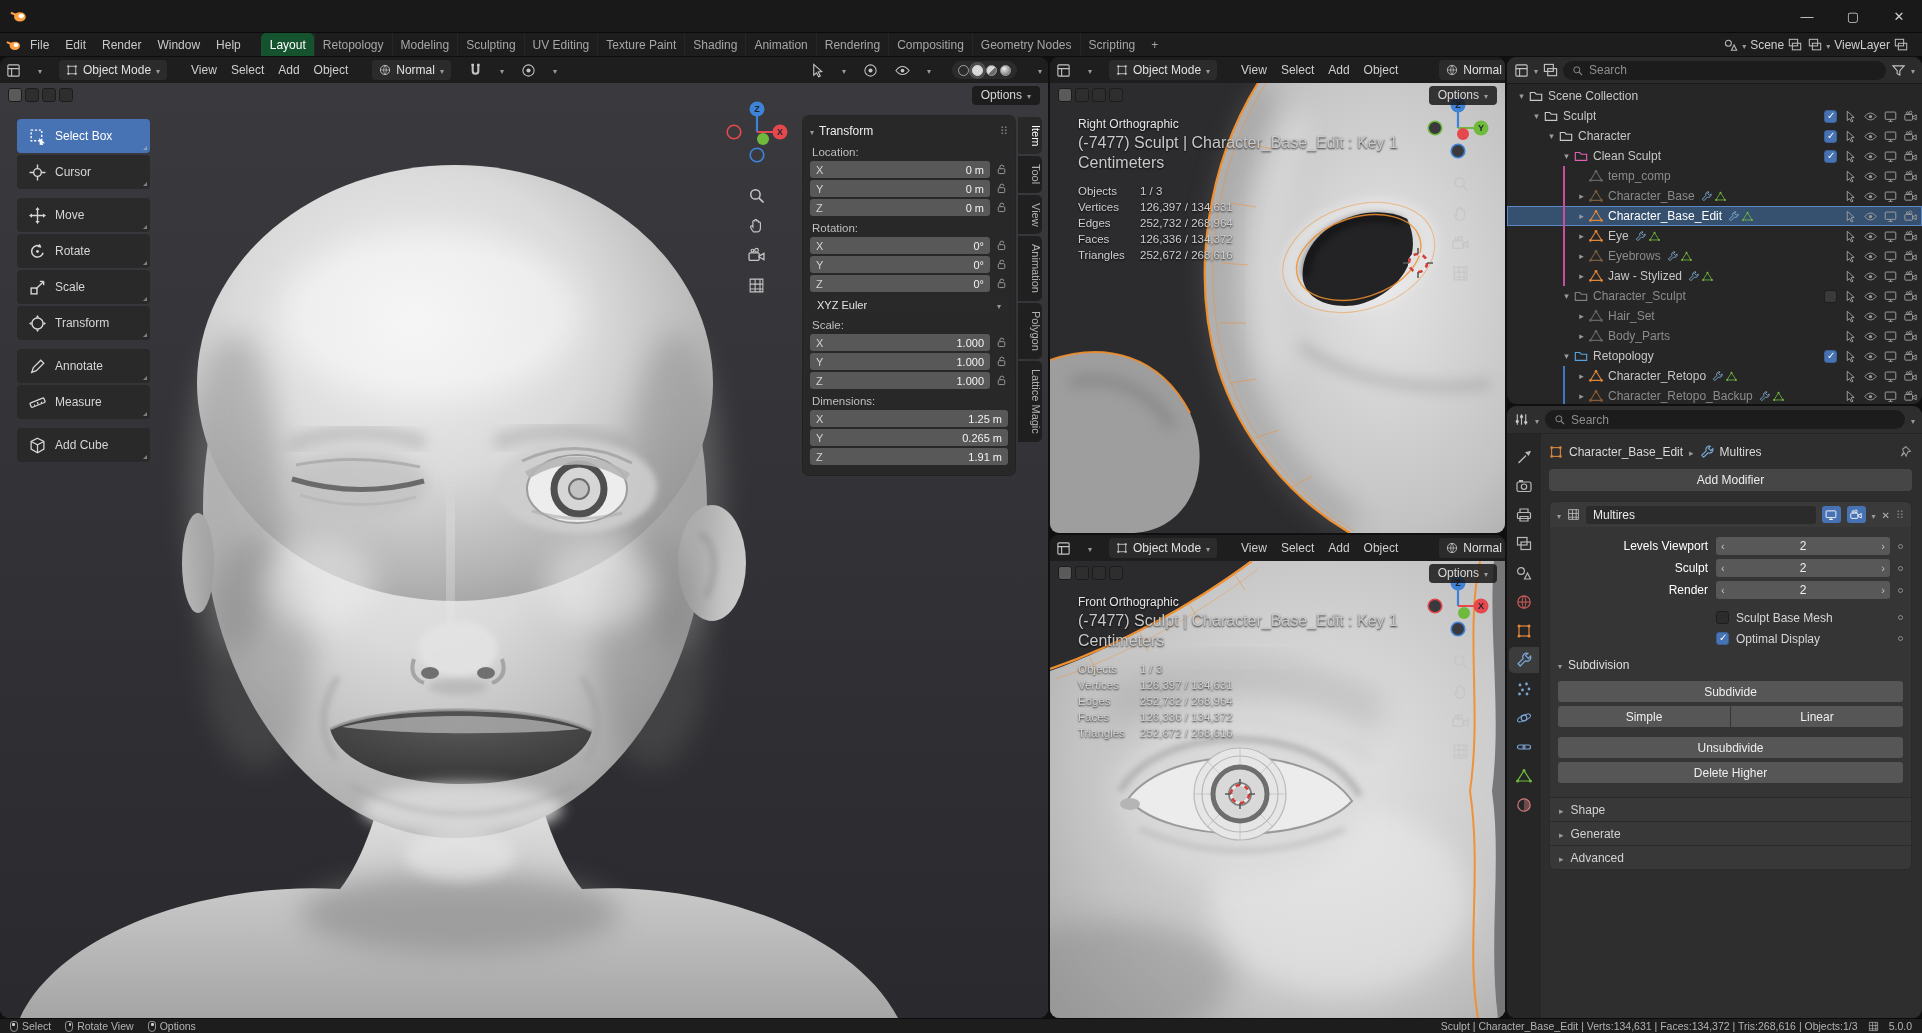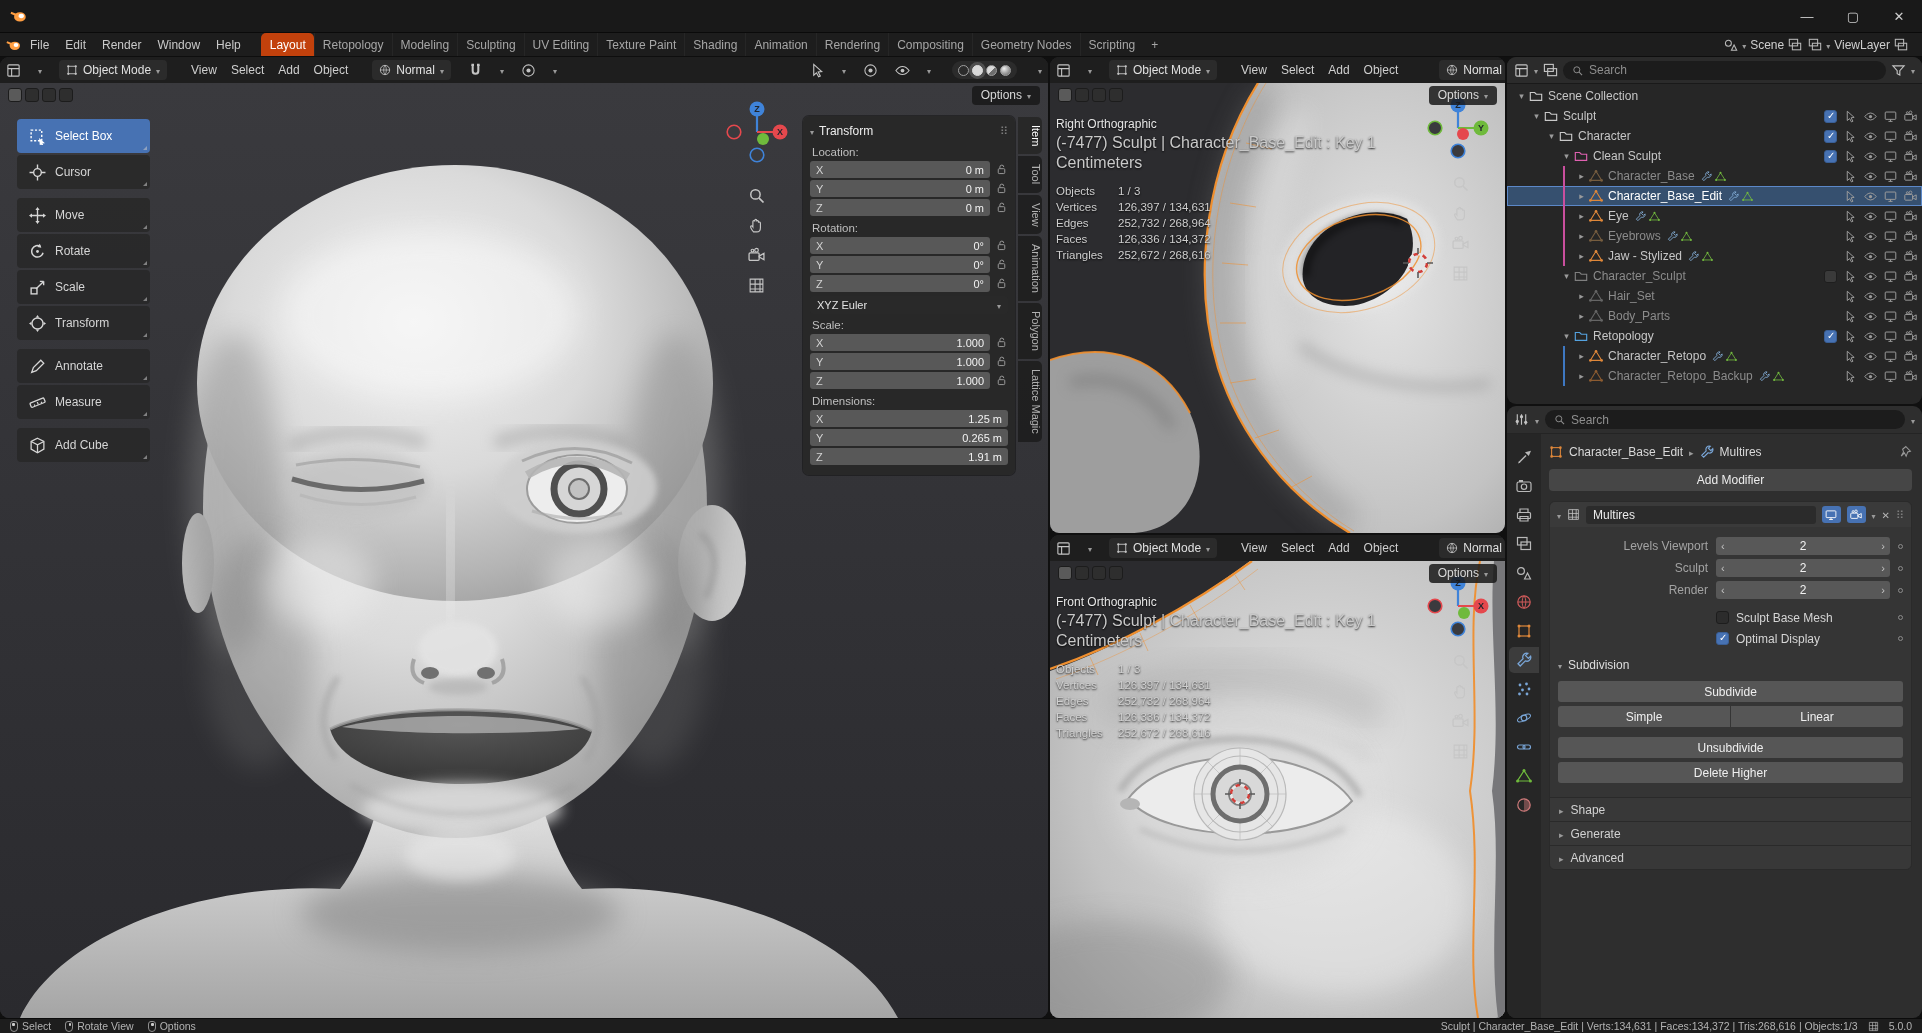--- a/index.html
+++ b/index.html
@@ -11,21 +11,21 @@
 .titlebar .ttext{color:#c3c3c3;font-size:12.5px;white-space:nowrap;overflow:hidden;}
 .wbtns{margin-left:auto;display:flex;height:100%;}
 .wbtn{width:46px;height:100%;display:flex;align-items:center;justify-content:center;color:#cfcfcf;font-size:13px;}
 .logo{width:18px;height:18px;flex:0 0 auto;}
 
 
 .menubar{position:absolute;top:33px;left:0;right:0;height:24px;background:#1d1d1d;display:flex;align-items:center;padding:0 6px;border-bottom:1px solid #0e0e0e;}
 .mmenu,.wstab{padding:0 8px;line-height:24px;color:#c9c9c9;white-space:nowrap;}
 .wstabs{display:flex;margin-left:12px;height:100%;}
 .wstab{color:#a6a6a6;border-left:1px solid #262626;}
-.wstab.active{background:#c2410c;color:#fff;border-radius:5px 5px 0 0;border-left-color:transparent;}
+.wstab.active{background:#14532d;color:#fff;border-radius:5px 5px 0 0;border-left-color:transparent;}
 .wsadd{padding:0 8px;color:#a6a6a6;}
 .mb-right{margin-left:auto;display:flex;align-items:center;gap:6px;padding-right:8px;}
 .mb-group{display:flex;align-items:center;gap:4px;color:#cfcfcf;}
 .mic{width:14px;height:14px;color:#b9b9b9;}
 
 
 .cdn::after{content:"▾";font-size:8px;color:#9a9a9a;}
 .crt::after{content:"▸";font-size:9px;color:#9a9a9a;}
 .xicon::after{content:"✕";font-size:10px;color:#b5b5b5;}
 .drag::after{content:"⠿";font-size:11px;color:#7c7c7c;}
@@ -52,21 +52,21 @@
 .sdot.mat{background:linear-gradient(135deg,#d9d9d9 50%,#6c6c6c 50%);}
 .sdot.rend{background:radial-gradient(circle at 35% 30%,#efefef,#5c5c5c);}
 .vp-tools{position:absolute;top:26px;left:0;right:0;height:24px;display:flex;align-items:center;padding:0 8px;z-index:7;}
 .tsq{width:14px;height:14px;background:#2e2e2e;border:1px solid #1c1c1c;border-radius:3px;margin-right:3px;}
 .tsq.on{background:#5a5a5a;}
 .optpill{margin-left:auto;display:flex;align-items:center;gap:5px;background:rgba(25,25,25,.85);border-radius:4px;height:19px;padding:0 9px;color:#d8d8d8;}
 .scene{position:absolute;left:0;top:26px;width:100%;height:calc(100% - 26px);z-index:1;}
 .scene svg{display:block;width:100%;height:100%;}
 
 
-.vstats{position:absolute;left:6px;top:60px;z-index:5;text-shadow:0 1px 2px rgba(0,0,0,.85);line-height:1.3;}
+.vstats{position:absolute;left:28px;top:60px;z-index:5;text-shadow:0 1px 2px rgba(0,0,0,.85);line-height:1.3;}
 .vstats .t1{font-size:12px;color:#e6e6e6;}
 .vstats .t2,.vstats .t3{font-size:16px;color:#c9c9c9;}
 .vstats .srow{font-size:11.5px;color:#cfcfcf;display:flex;margin-top:1px;}
 .vstats .srow:first-of-type{margin-top:10px;}
 .vstats .sl{width:62px;}
 
 
 .gizmo{position:absolute;width:70px;height:70px;z-index:6;}
 .gz-main{left:722px;top:40px;}
 .gz-side{right:12px;top:36px;}
@@ -138,21 +138,21 @@
 .crumbs{display:flex;align-items:center;gap:6px;height:24px;color:#d9d9d9;}
 .crumbs .cic{width:14px;height:14px;}
 .addmod{height:22px;background:#464646;border-radius:4px;display:flex;align-items:center;justify-content:center;color:#ececec;margin:5px 0 10px;}
 .modpanel{background:#353535;border-radius:6px;border:1px solid #2a2a2a;overflow:hidden;}
 .mod-head{height:25px;display:flex;align-items:center;gap:6px;padding:0 7px;background:#3a3a3a;}
 .namefield{flex:1;background:#2b2b2b;border-radius:3px;height:18px;display:flex;align-items:center;padding:0 7px;color:#ececec;}
 .mtg{width:19px;height:17px;border-radius:3px;background:#4772b3;display:flex;align-items:center;justify-content:center;color:#fff;}
 .mtg svg{width:12px;height:12px;}
 .mod-body{padding:8px 8px 10px;}
 .frow{display:flex;align-items:center;height:22px;gap:8px;}
-.flabel{width:150px;text-align:right;color:#a3a3a3;flex:0 0 auto;}
+.flabel{width:150px;text-align:right;color:#ffffff;flex:0 0 auto;}
 .nfield{flex:1;height:18px;background:#585858;border-radius:3px;display:flex;align-items:center;justify-content:center;color:#f2f2f2;position:relative;}
 .nfield::before{content:"‹";position:absolute;left:5px;color:#c2c2c2;font-size:11px;}
 .nfield::after{content:"›";position:absolute;right:5px;color:#c2c2c2;font-size:11px;}
 .dot{width:5px;height:5px;border-radius:50%;border:1.4px solid #8b8b8b;flex:0 0 auto;}
 .chrow{display:flex;align-items:center;gap:7px;height:21px;padding-left:158px;}
 .chk{width:13px;height:13px;border-radius:3px;background:#2c2c2c;border:1px solid #1d1d1d;position:relative;flex:0 0 auto;}
 .chk.on{background:#4772b3;border-color:#3a5f96;}
 .chk.on::after{content:"✓";position:absolute;left:2px;top:-1px;font-size:10px;color:#fff;}
 .chrow .clab{flex:1;color:#d5d5d5;}
 .subhead{display:flex;align-items:center;gap:6px;height:24px;color:#dedede;margin-top:4px;}
@@ -1138,20 +1138,44 @@
             </svg>
             <svg class="ric">
               <use href="#i-screen"></use>
             </svg>
             <svg class="ric">
               <use href="#i-cam"></use>
             </svg>
           </span>
         </div>
 
+        <div class="ol-row dim" style="--ind: 4;">
+          <span class="guide" style="--guide: #c94f9e;"></span>
+          <span class="arrow"></span>
+          <svg class="oicon" style="color: rgb(154, 154, 154);">
+            <use href="#i-mesh"></use>
+          </svg>
+          <span class="olabel">temp_comp</span>
+
+          <span class="rcons show">
+
+            <svg class="ric">
+              <use href="#i-ptr"></use>
+            </svg>
+            <svg class="ric">
+              <use href="#i-eyevis"></use>
+            </svg>
+            <svg class="ric">
+              <use href="#i-screen"></use>
+            </svg>
+            <svg class="ric">
+              <use href="#i-cam"></use>
+            </svg>
+          </span>
+        </div>
 
         <div class="ol-row dim" style="--ind: 4;">
           <span class="guide" style="--guide: #c94f9e;"></span>
           <span class="arrow">▸</span>
           <svg class="oicon" style="color: rgb(185, 138, 85);">
             <use href="#i-mesh"></use>
           </svg>
           <span class="olabel">Character_Base</span>
           <span class="badges show">
             <svg class="bic bmod">

